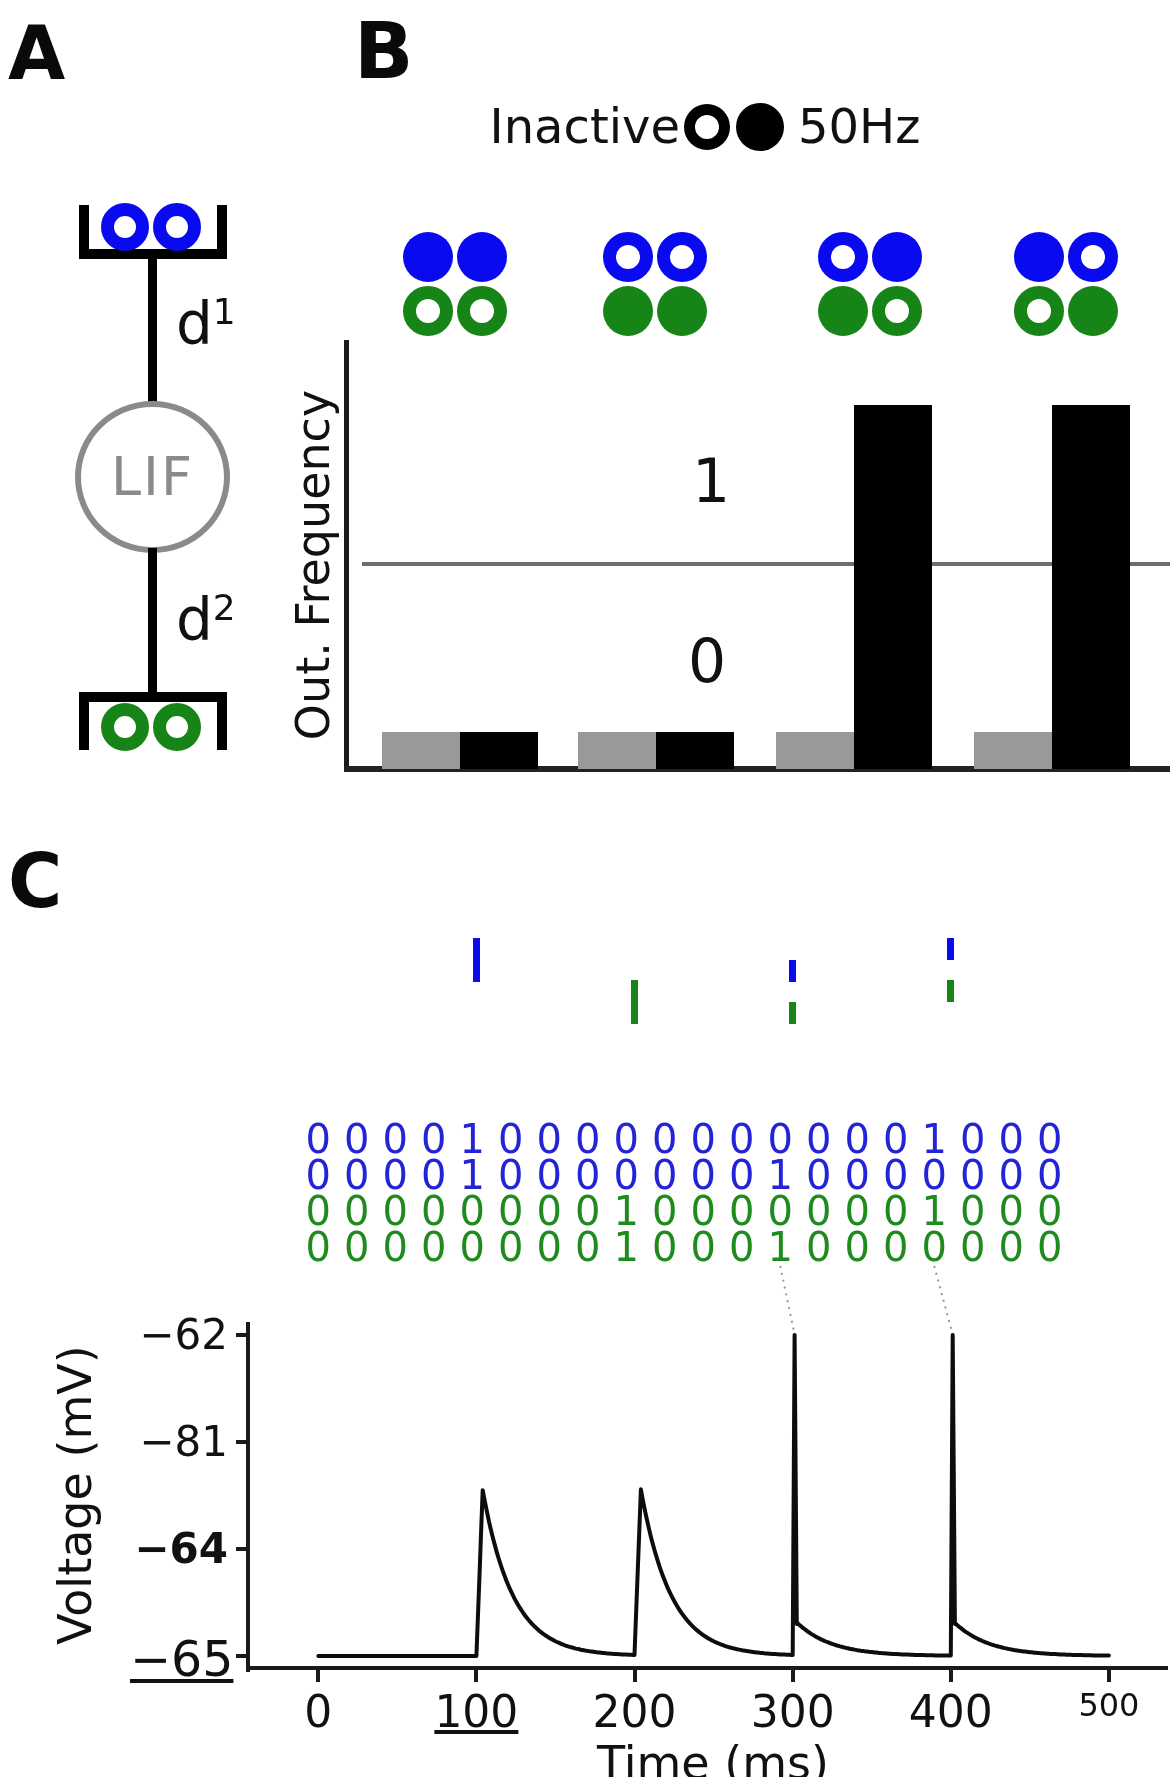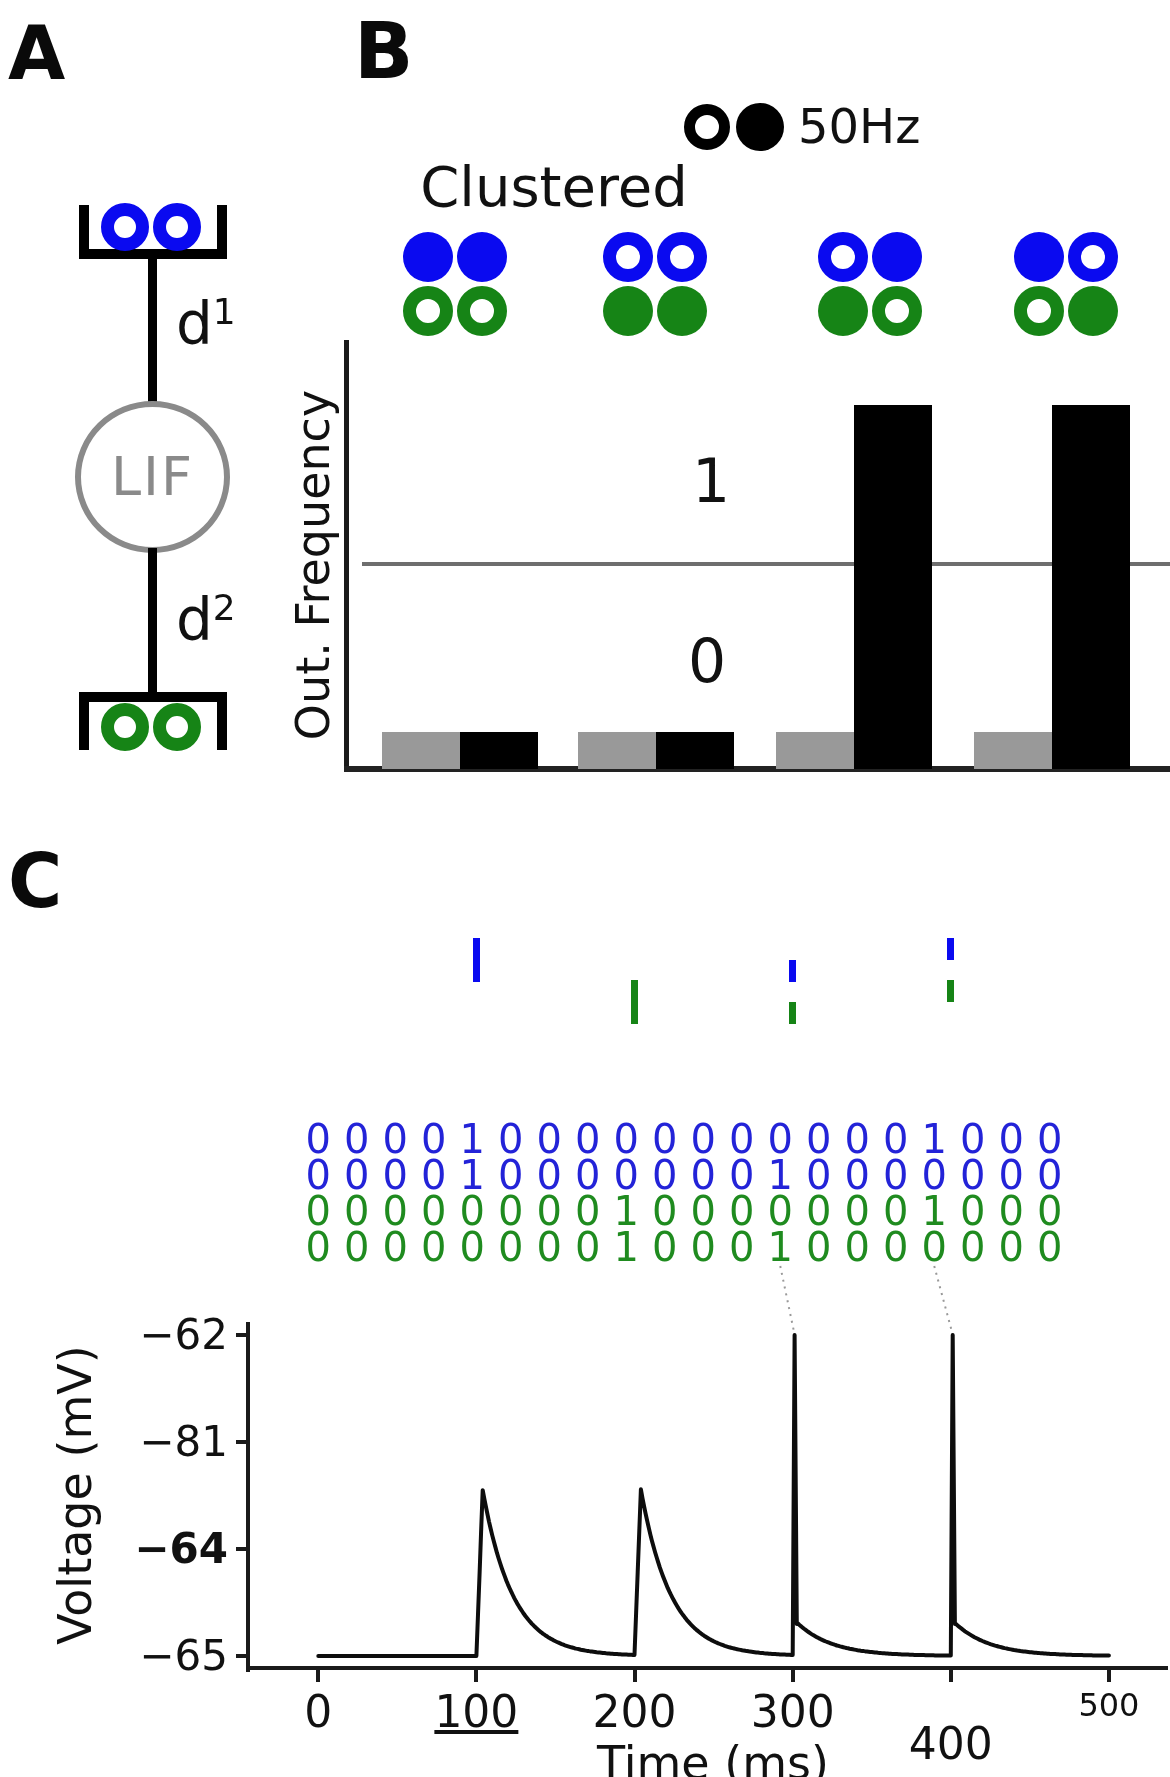--- a/index.html
+++ b/index.html
@@ -44,25 +44,25 @@
   </div>
 
   <div class="abs shape" style="left:79px;top:692px;width:148px;height:10px;"></div>
   <div class="abs shape" style="left:79px;top:692px;width:10px;height:58px;"></div>
   <div class="abs shape" style="left:217px;top:692px;width:10px;height:58px;"></div>
   <div class="abs ring" style="left:101px;top:703px;width:22px;height:22px;border:13px solid #168416;"></div>
   <div class="abs ring" style="left:153px;top:703px;width:22px;height:22px;border:13px solid #168416;"></div>
 
   <div class="abs panel-letter" style="left:354px;top:6px;font-size:78px;">B</div>
 
+  <div class="abs" style="left:462px;top:98px;width:218px;font-size:48px;text-align:right;">Inactive</div>
   <div class="abs ring" style="left:684px;top:104px;width:24px;height:24px;border:11px solid #000;"></div>
   <div class="abs disc" style="left:736px;top:103px;width:48px;height:48px;background:#000;"></div>
   <div class="abs" style="left:798px;top:98px;font-size:48px;">50Hz</div>
 
-  <div class="abs" style="left:404px;top:154px;width:300px;font-size:56px;text-align:center;">Clustered</div>
 
   <div class="abs rot" style="left:98px;top:538px;width:430px;font-size:46px;">Out. Frequency</div>
   <div class="abs" style="left:344px;top:340px;width:5px;height:432px;background:#1a1a1a;"></div>
   <div class="abs" style="left:344px;top:766px;width:826px;height:6px;background:#222;"></div>
 
   <div class="abs" style="left:692px;top:446px;font-size:60px;">1</div>
   <div class="abs" style="left:688px;top:626px;font-size:60px;">0</div>
 
 
   <div class="abs panel-letter" style="left:8px;top:838px;">C</div>
@@ -191,26 +191,26 @@
     <div class="abs" style="left: 953.5px; top: 1228px; width: 38.5px; text-align: center; font-size: 40px; line-height: 38px; color: rgb(31, 139, 31);">0</div>
     <div class="abs" style="left: 992px; top: 1228px; width: 38.5px; text-align: center; font-size: 40px; line-height: 38px; color: rgb(31, 139, 31);">0</div>
     <div class="abs" style="left: 1030.5px; top: 1228px; width: 38.5px; text-align: center; font-size: 40px; line-height: 38px; color: rgb(31, 139, 31);">0</div>
     <div class="abs" style="left: 236px; top: 1333px; width: 11px; height: 4px; background: rgb(26, 26, 26);"></div>
     <div class="abs" style="left: 130px; top: 1310px; width: 98px; text-align: right; font-size: 42px;">−62</div>
     <div class="abs" style="left: 236px; top: 1440px; width: 11px; height: 4px; background: rgb(26, 26, 26);"></div>
     <div class="abs" style="left: 130px; top: 1417px; width: 98px; text-align: right; font-size: 42px;">−81</div>
     <div class="abs" style="left: 236px; top: 1547px; width: 11px; height: 4px; background: rgb(26, 26, 26);"></div>
     <div class="abs" style="left: 130px; top: 1524px; width: 98px; text-align: right; font-size: 42px; font-weight: bold;">−64</div>
     <div class="abs" style="left: 236px; top: 1654px; width: 11px; height: 4px; background: rgb(26, 26, 26);"></div>
-    <div class="abs" style="left: 130px; top: 1631px; width: 98px; text-align: right; font-size: 42px;">−65</div>
+    <div class="abs" style="left: 130px; top: 1631px; width: 98px; text-align: right; font-size: 49px; text-decoration: underline;">−65</div>
     <div class="abs" style="left: 316.25px; top: 1670px; width: 4px; height: 12px; background: rgb(26, 26, 26);"></div>
     <div class="abs" style="left: 258.25px; top: 1686px; width: 120px; text-align: center; font-size: 44px;">0</div>
     <div class="abs" style="left: 474.39px; top: 1670px; width: 4px; height: 12px; background: rgb(26, 26, 26);"></div>
     <div class="abs" style="left: 416.39px; top: 1686px; width: 120px; text-align: center; font-size: 44px; text-decoration: underline;">100</div>
     <div class="abs" style="left: 632.53px; top: 1670px; width: 4px; height: 12px; background: rgb(26, 26, 26);"></div>
     <div class="abs" style="left: 574.53px; top: 1686px; width: 120px; text-align: center; font-size: 44px;">200</div>
     <div class="abs" style="left: 790.67px; top: 1670px; width: 4px; height: 12px; background: rgb(26, 26, 26);"></div>
     <div class="abs" style="left: 732.67px; top: 1686px; width: 120px; text-align: center; font-size: 44px;">300</div>
     <div class="abs" style="left: 948.81px; top: 1670px; width: 4px; height: 12px; background: rgb(26, 26, 26);"></div>
-    <div class="abs" style="left: 890.81px; top: 1686px; width: 120px; text-align: center; font-size: 44px; margin-top: 32px;">400</div>
+    <div class="abs" style="left: 890.81px; top: 1686px; width: 120px; text-align: center; font-size: 44px;">400</div>
     <div class="abs" style="left: 1106.95px; top: 1670px; width: 4px; height: 12px; background: rgb(26, 26, 26);"></div>
     <div class="abs" style="left: 1048.95px; top: 1686px; width: 120px; text-align: center; font-size: 32px;">500</div>
   </div>
 
 </body></html>

